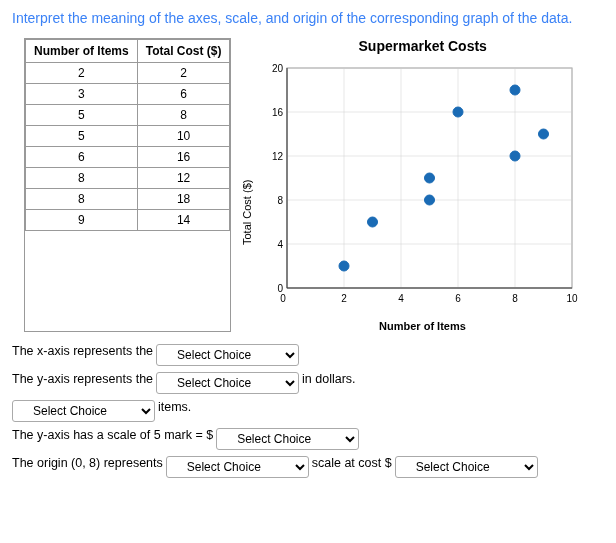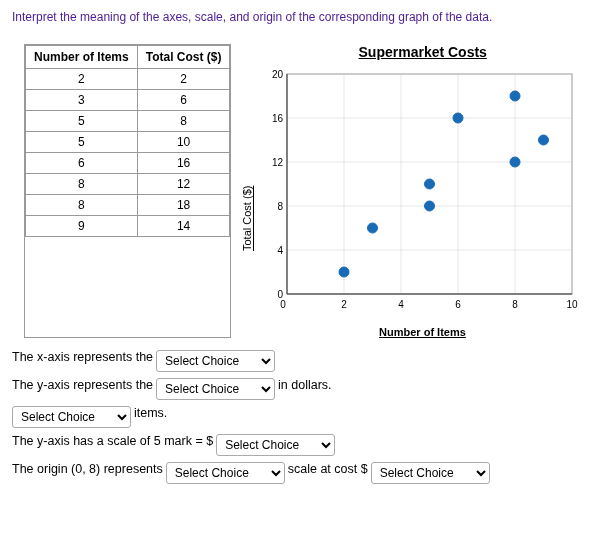--- a/index.html
+++ b/index.html
@@ -5,23 +5,23 @@
     * { box-sizing: border-box; margin: 0; padding: 0; }
     body {
       font-family: Arial, sans-serif;
       font-size: 13px;
       background: #fff;
       width: 616px;
       min-height: 543px;
       padding: 10px 12px;
     }
     .instruction {
-      font-size: 12px;
-      color: #4c1d95;
-      margin-bottom: 20px;
+      font-size: 14px;
+      color: #3b82f6;
+      margin-bottom: 12px;
     }
     .main-content {
       display: flex;
       gap: 10px;
       margin-bottom: 12px;
       padding-left: 12px;
     }
     .table-container {
       border: 1px solid #999;
       min-width: 155px;
@@ -40,21 +40,20 @@
     }
     .table-container table td {
       border: 1px solid #999;
       padding: 3px 8px;
       text-align: center;
       font-size: 12px;
     }
     .chart-container {
       flex: 1;
       position: relative;
-      text-decoration: underline;
     }
     .chart-title {
       text-align: center;
       font-weight: bold;
       font-size: 14px;
       margin-bottom: 4px;
     }
     .chart-area {
       display: flex;
       align-items: flex-end;
@@ -91,21 +90,21 @@
       margin-bottom: 6px;
       font-size: 12.5px;
       flex-wrap: wrap;
       gap: 3px;
     }
     .question-row span {
       white-space: nowrap;
     }
     select {
       font-size: 12px;
-      padding: 2px 4px;
+      padding: 2px 16px;
       border: 1px solid #aaa;
       background: #fff;
       border-radius: 3px;
       cursor: pointer;
     }
   </style>
 </head>
 <body>
 
 <p class="instruction">Interpret the meaning of the axes, scale, and origin of the corresponding graph of the data.</p>

